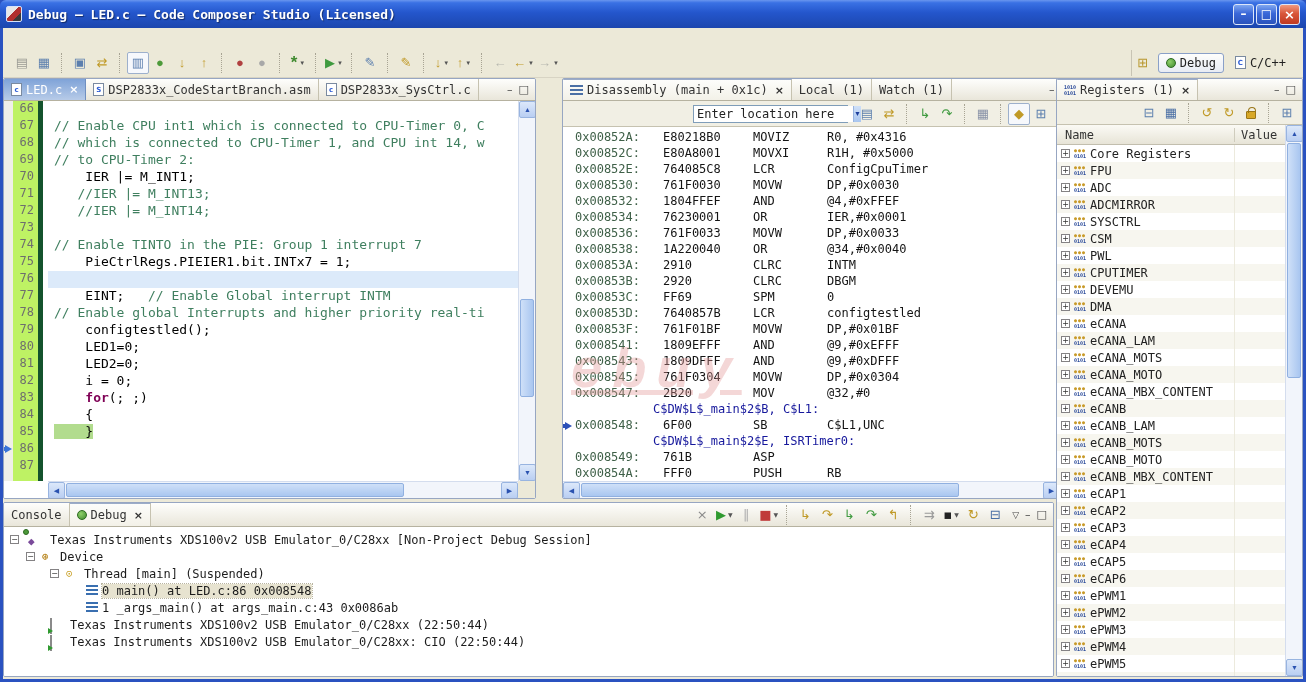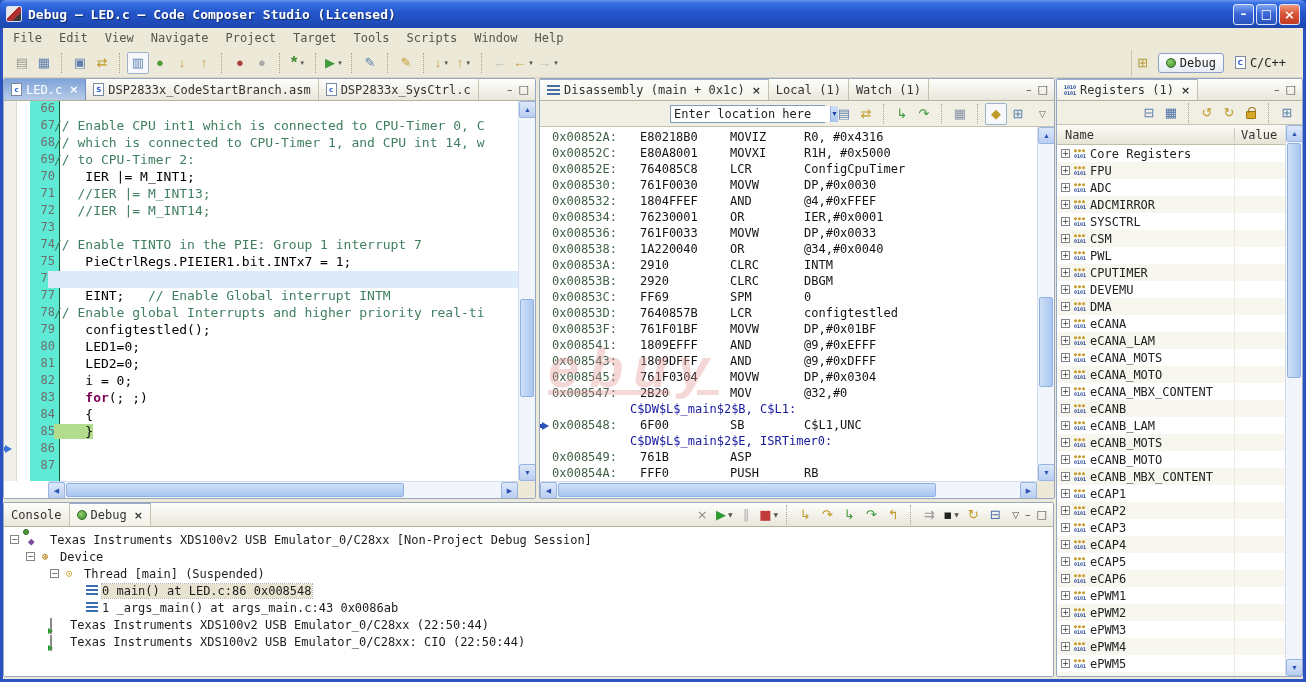--- a/index.html
+++ b/index.html
@@ -35,21 +35,21 @@
   .tbtn .ic { font-size:13px; line-height:1; }
   .ddarr { font-size:6px; color:#555; margin-left:2px; }
 
   .perspbar { margin-left:auto; display:flex; align-items:center; gap:4px; padding-right:10px; border-left:1px solid #c8c4b4; height:26px; }
   .pbtn { display:flex; align-items:center; gap:4px; font:12px "DejaVu Sans Mono",monospace; color:#222; padding:2px 7px; border-radius:3px; }
   .pbtn.active { border:1px solid #8aa0c8; background:linear-gradient(#fefefc,#e8ecf4); }
 
   
   .panel { position:absolute; background:#f6f5ef; border:1px solid #97a6c2; border-radius:2px; overflow:hidden; }
   #editor-panel   { left:0;    top:50px;  width:533px;  height:421px; }
-  #disasm-panel   { left:536px;top:50px;  width:516px;  height:421px; }
+  #disasm-panel   { left:559px;top:50px;  width:516px;  height:421px; }
   #registers-panel{ left:1053px;top:50px; width:247px;  height:599px; }
   #debug-panel    { left:0;    top:474px; width:1051px; height:175px; }
 
   .tabbar { height:22px; background:linear-gradient(#fefefc,#e9e6da); border-bottom:1px solid #b6b2a0;
     display:flex; align-items:stretch; }
   .tab { display:flex; align-items:center; gap:4px; padding:0 7px; font:12px "DejaVu Sans Mono",monospace;
     color:#333; border-right:1px solid #c6c2b0; white-space:nowrap; }
   .tab.active-blue { background:linear-gradient(#7fa3d8,#b7cbe8); color:#fff; border-right:1px solid #6f8fc0; }
   .tab.active-flat { background:linear-gradient(#fdfdfb,#f3f1e8); border-top:1px solid #9cacc8; }
   .tclose { font:bold 11px "DejaVu Sans",sans-serif; margin-left:3px; cursor:default; }
@@ -59,21 +59,21 @@
 
   .fico { width:11px; height:13px; background:#fff; border:1px solid #7a8aa0; font:bold 7px "DejaVu Sans",sans-serif;
     color:#2a5ad4; display:flex; align-items:center; justify-content:center; }
   .lines-ico { width:13px; height:11px; background:repeating-linear-gradient(180deg,#4a6fa5 0 2px,transparent 2px 4px); }
   .bits-ico { display:flex; flex-direction:column; line-height:1; font:bold 5px "DejaVu Sans Mono",monospace; color:#2a4a9a; }
   .bug-ico { width:10px; height:10px; border-radius:50%; background:radial-gradient(circle at 35% 35%,#8fd06a,#3f8a2f); border:1px solid #2c6a20; }
 
   
   .edbody { position:absolute; left:0; top:22px; right:0; bottom:0; background:#fff; }
   .annruler { position:absolute; left:0; top:0; bottom:17px; width:13px; background:#f0efe9; border-right:1px solid #e0ddd0; }
-  .numcol { position:absolute; left:26px; top:0; bottom:17px; width:30px; background:#5eead4; border-right:1px solid #14532d; }
+  .numcol { position:absolute; left:9px; top:0; bottom:17px; width:30px; background:#bef264; border-right:5px solid #14532d; }
   .numcol .num { height:17px; font:12px "DejaVu Sans Mono",monospace; color:#6e6e6e; text-align:right; padding-right:4px; }
   .codecol { position:absolute; left:44px; top:0; right:17px; bottom:17px; overflow:hidden; }
   .crow { height:17px; font:13px "DejaVu Sans Mono",monospace; color:#000; white-space:pre; padding-left:6px; }
   .crow.hl { background:#dceafa; }
   .cmt { color:#3f7f5f; }
   .kw { color:#7f0055; font-weight:bold; }
   .gspan { background:#b2dc8e; }
   .iparrow { position:absolute; left:1px; width:0; height:0; border-left:7px solid #3a74d8;
     border-top:4px solid transparent; border-bottom:4px solid transparent; }
   .iparrow::before { content:""; position:absolute; left:-11px; top:-2px; width:5px; height:4px; background:#3a74d8; }
@@ -156,32 +156,20 @@
   <div class="appicon"></div>
   <div class="apptitle">Debug – LED.c – Code Composer Studio (Licensed)</div>
   <div class="winbtns">
     <div class="wbtn">–</div>
     <div class="wbtn">□</div>
     <div class="wbtn close">×</div>
   </div>
 </div>
 
 <div class="client">
-  <div class="menubar" id="menubar">
-      <span class="menu-item">File</span>
-      <span class="menu-item">Edit</span>
-      <span class="menu-item">View</span>
-      <span class="menu-item">Navigate</span>
-      <span class="menu-item">Project</span>
-      <span class="menu-item">Target</span>
-      <span class="menu-item">Tools</span>
-      <span class="menu-item">Scripts</span>
-      <span class="menu-item">Window</span>
-      <span class="menu-item">Help</span>
-    </div>
 
   <div class="maintoolbar">
     <div class="tgroup" id="main-toolbar-icons">
         <span class="tbtn">
           <span class="ic" style="color: rgb(154, 154, 148);">▤</span>
         </span>
         <span class="tbtn">
           <span class="ic" style="color: rgb(92, 127, 174);">▦</span>
         </span>
         <span class="tsep"></span>

